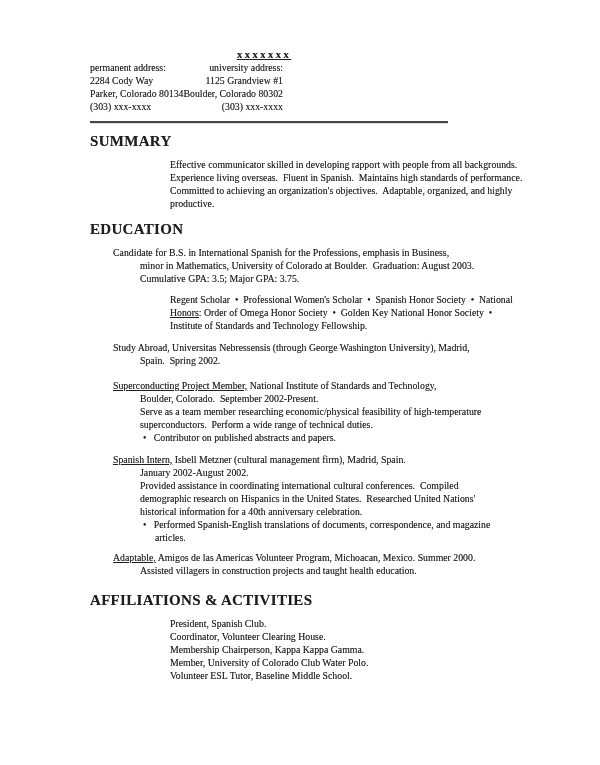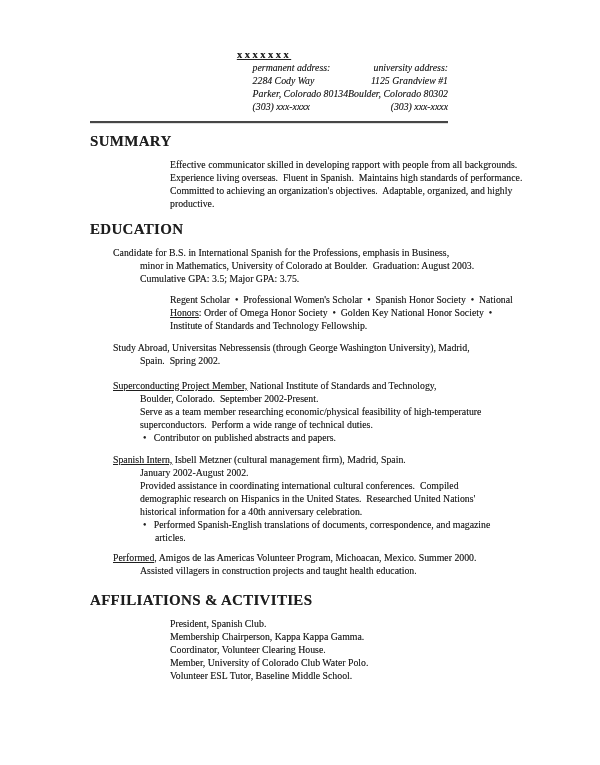--- a/index.html
+++ b/index.html
@@ -23,21 +23,21 @@
   
   .name {
     text-align:center;
     font-weight:bold;
     text-decoration:underline;
     font-size:10.5px;
     letter-spacing:2.5px;
     line-height:13px;
     margin-left:-10px; 
   }
-  .addr-row { display:flex; justify-content:flex-end;font-style:italic; }
+  .addr-row { display:flex; justify-content:flex-start; }
   .addr { line-height:13px; }
   .addr.right { text-align:right; }
   .rule {
     margin-top:8px;
     height:1.6px;
     background:#464646;
     box-shadow:0 0.5px 0 rgba(70,70,70,0.35);
   }
 
   
@@ -135,29 +135,29 @@
         <div class="line"><span>January 2002-August 2002.</span></div>
         <div class="line"><span>Provided assistance in coordinating international cultural conferences.  Compiled</span></div>
         <div class="line"><span>demographic research on Hispanics in the United States.  Researched United Nations'</span></div>
         <div class="line"><span>historical information for a 40th anniversary celebration.</span></div>
       </div>
     <div class="block bullet blk-bullets">
         <div class="line"><span>•   Performed Spanish-English translations of documents, correspondence, and magazine</span></div>
         <div class="line"><span>articles.</span></div>
       </div>
     <div class="block entry blk-volunteer">
-        <div class="line"><span class="u">Performed,</span><span> </span><span class="b">Amigos de las Americas Volunteer Program</span><span>, Michoacan, Mexico. Summer 2000.</span></div>
+        <div class="line"><span class="u">Adaptable,</span><span> </span><span class="b">Amigos de las Americas Volunteer Program</span><span>, Michoacan, Mexico. Summer 2000.</span></div>
         <div class="line"><span>Assisted villagers in construction projects and taught health education.</span></div>
       </div>
   </div>
 
   <div class="section sec-affiliations">
     <div class="heading">AFFILIATIONS &amp; ACTIVITIES</div>
     <div class="block body">
         <div class="line"><span>President, Spanish Club.</span></div>
+        <div class="line"><span>Coordinator, Volunteer Clearing House.</span></div>
         <div class="line"><span>Membership Chairperson, Kappa Kappa Gamma.</span></div>
-        <div class="line"><span>Coordinator, Volunteer Clearing House.</span></div>
         <div class="line"><span>Member, University of Colorado Club Water Polo.</span></div>
         <div class="line"><span>Volunteer ESL Tutor, Baseline Middle School.</span></div>
       </div>
   </div>
 
 </div>
 
 </body></html>

